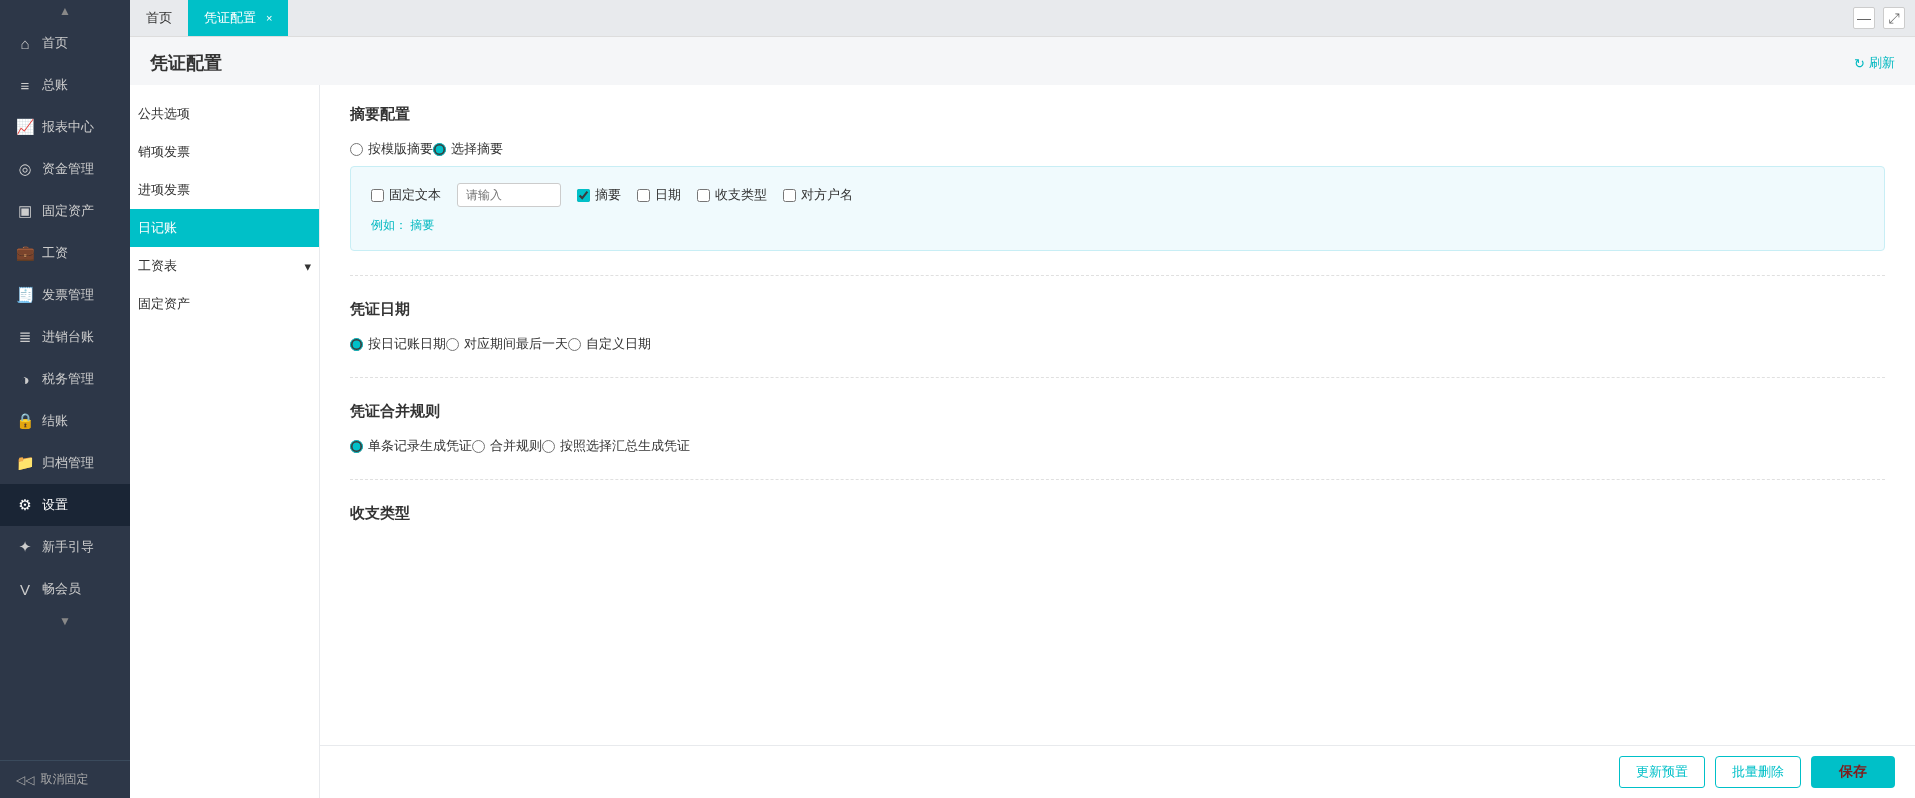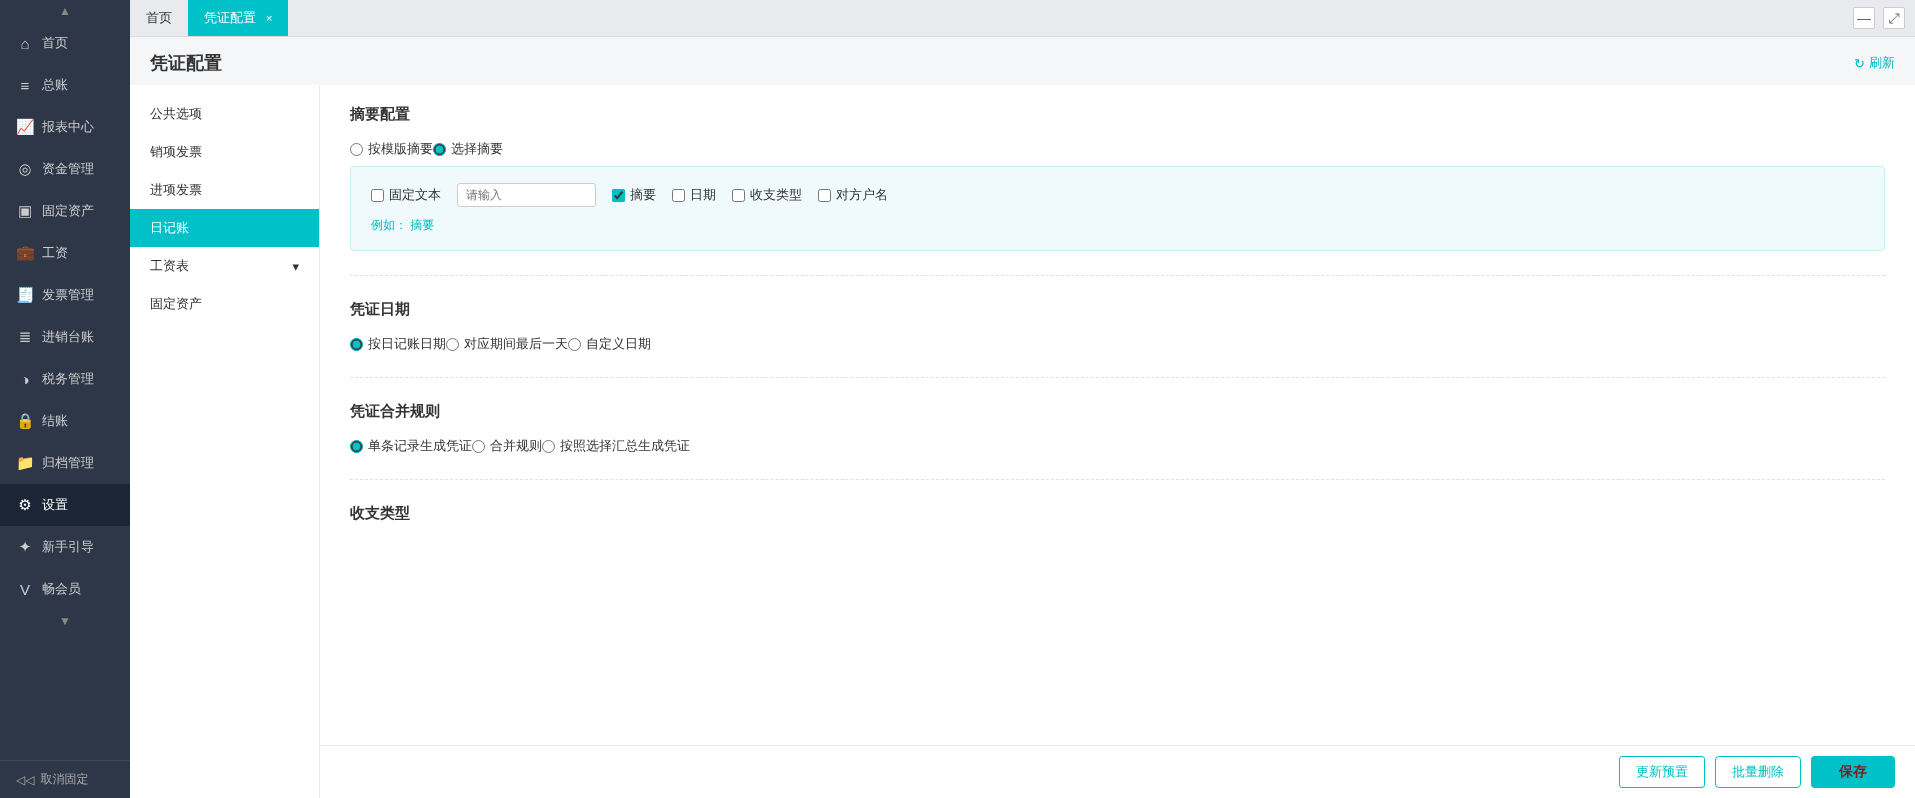--- a/index.html
+++ b/index.html
@@ -127,21 +127,21 @@
     
     .left-nav {
       width: 190px;
       background: #fff;
       border-right: 1px solid #e8eaed;
       flex-shrink: 0;
       padding: 10px 0;
       overflow-y: auto;
     }
     .left-nav-item {
-      padding: 10px 20px;
+      padding: 10px 8px;
       cursor: pointer;
       color: #333;
       font-size: 13px;
       display: flex;
       align-items: center;
       justify-content: space-between;
     }
     .left-nav-item.active {
       background: #00c0c8;
       color: #fff;
@@ -203,21 +203,21 @@
       align-items: center;
       gap: 16px;
       flex-wrap: wrap;
       margin-bottom: 10px;
     }
     .text-input-small {
       border: 1px solid #ccc;
       border-radius: 3px;
       padding: 4px 8px;
       font-size: 12px;
-      width: 139px;
+      width: 104px;
       color: #999;
     }
     .example-text {
       color: #00b8c0;
       font-size: 12px;
       margin-top: 4px;
     }
     .example-text span { font-style: normal; }
 
     

